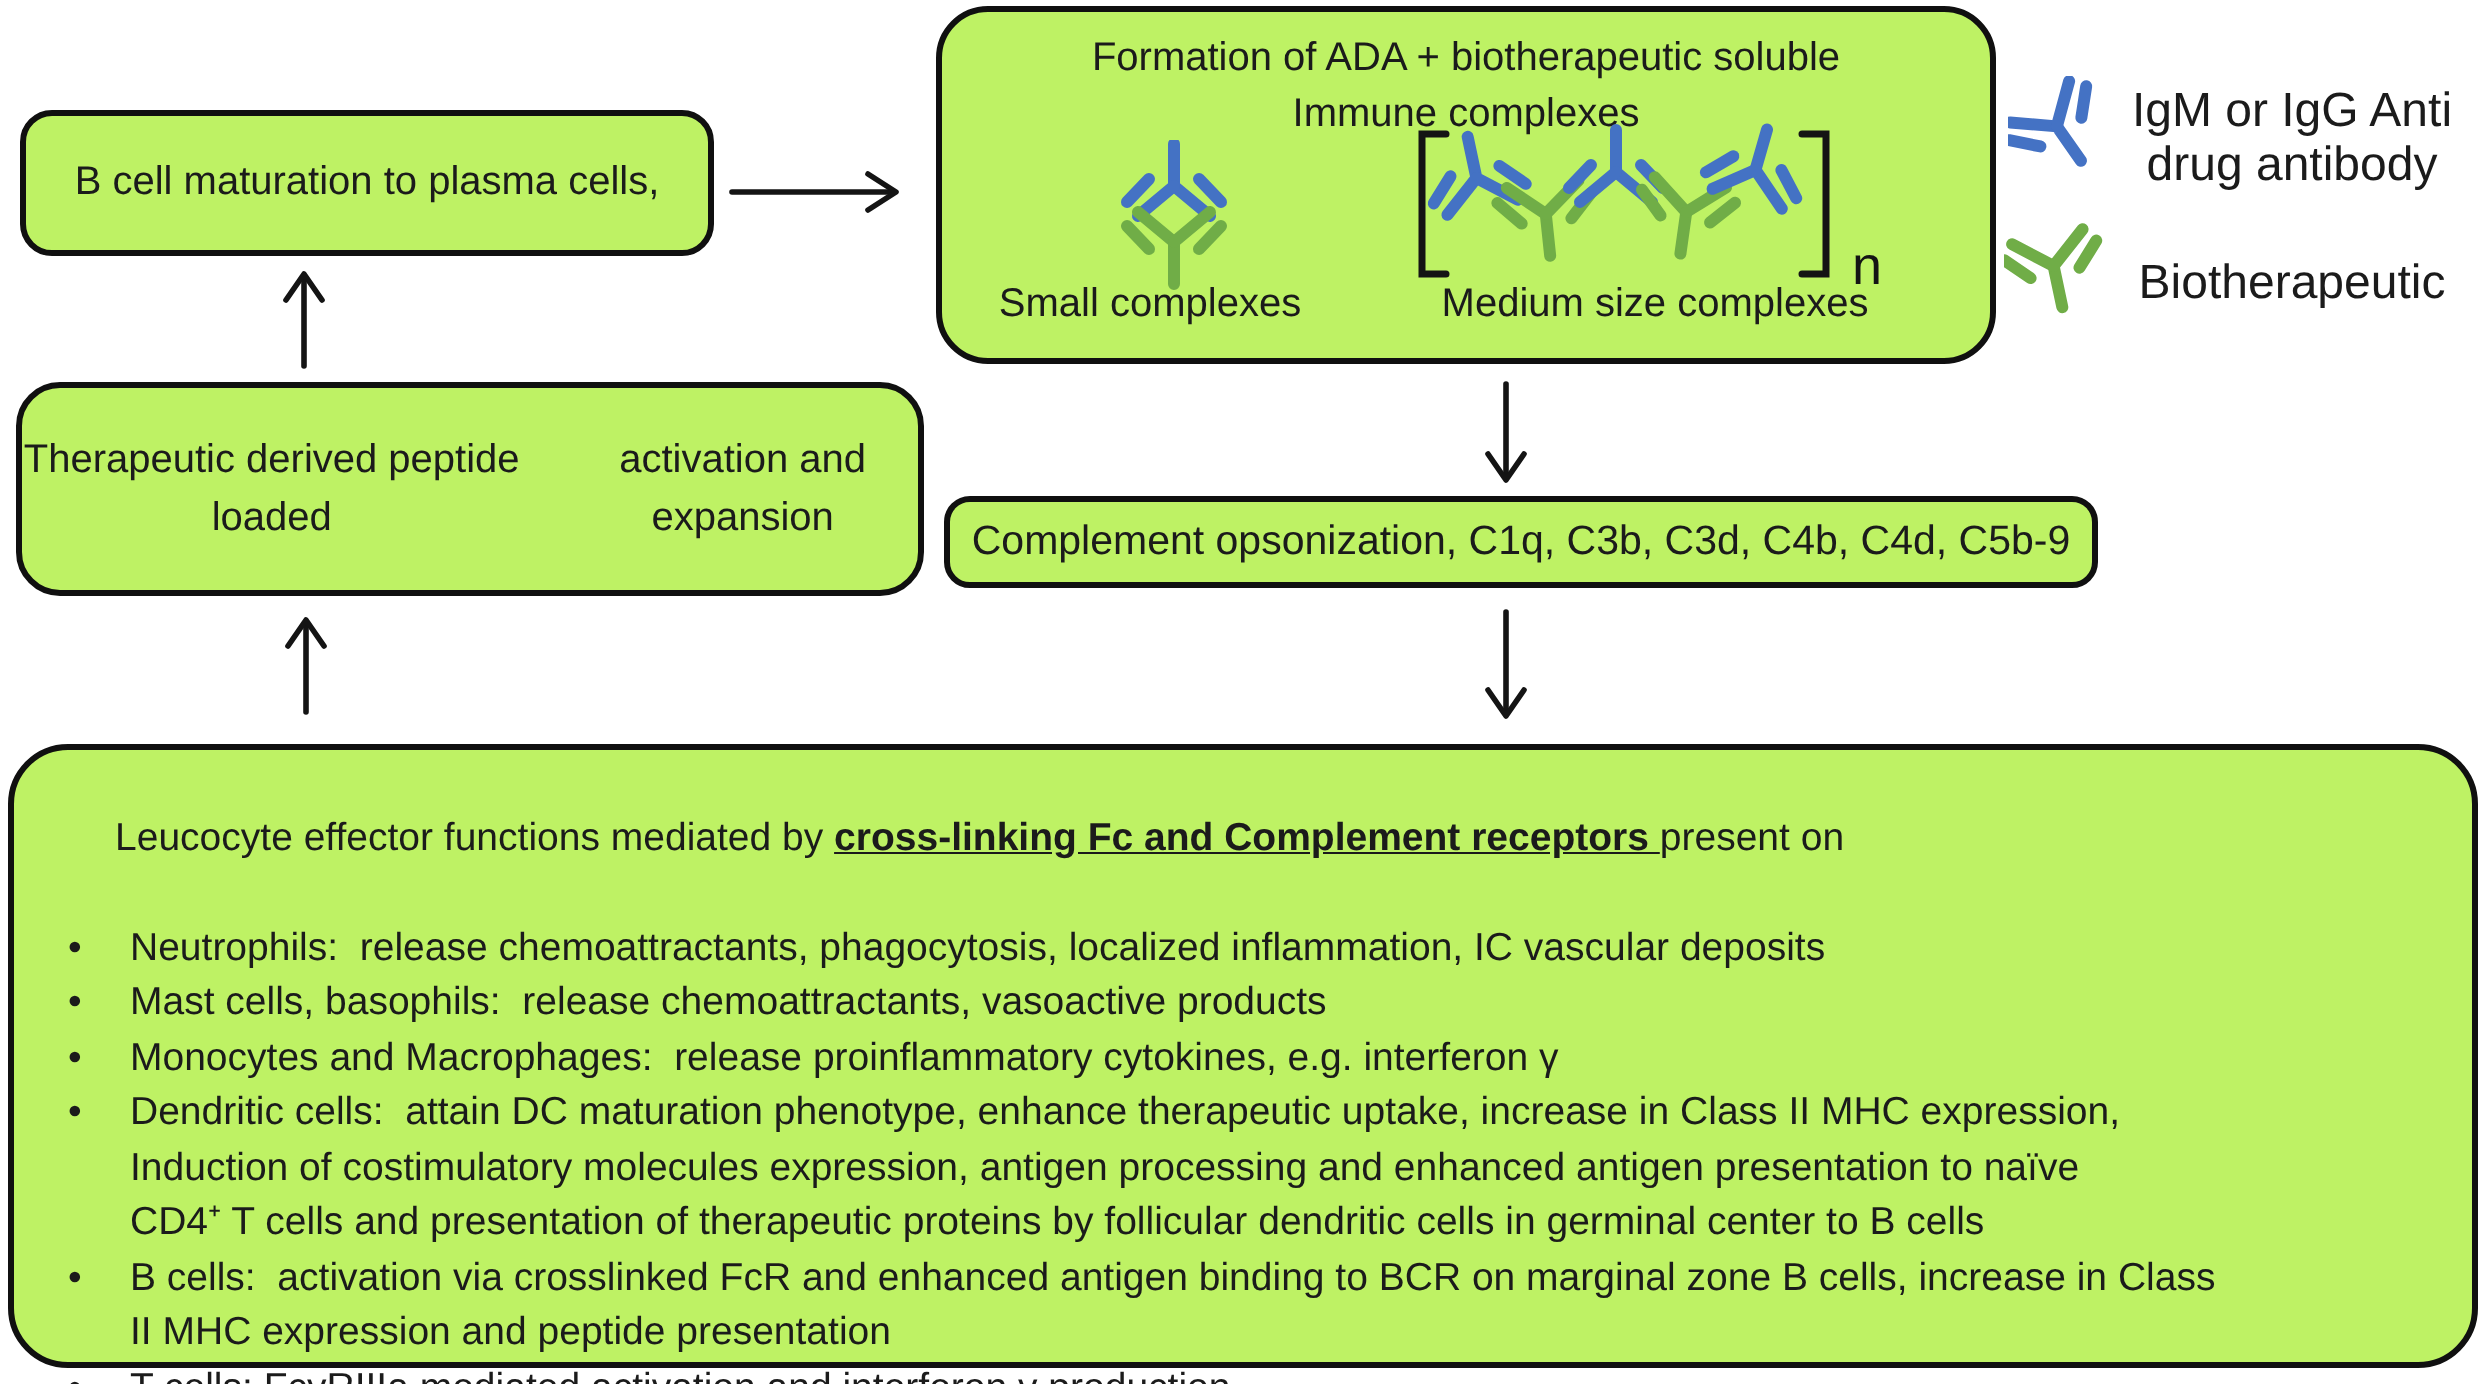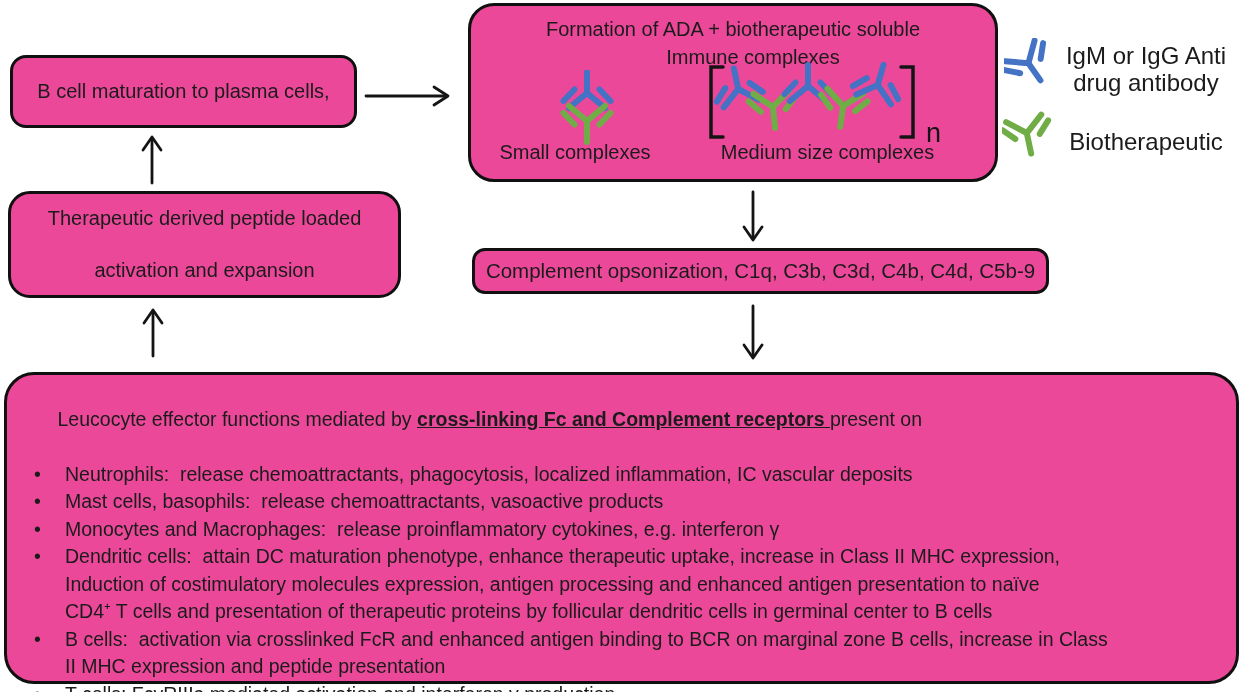--- a/index.html
+++ b/index.html
@@ -1,22 +1,22 @@
 <!DOCTYPE html>
 <html><head>
 <meta charset="utf-8">
 <style>
   html,body{margin:0;padding:0;background:#ffffff;}
   .page{
     position:relative;width:1243px;height:692px;background:#ffffff;
     font-family:"Liberation Sans",sans-serif;color:#1b1b1b;overflow:hidden;
   }
   .box{
-    position:absolute;border:3px solid #101010;background:#ec4899;box-sizing:border-box;
-    display:flex;flex-direction:column;justify-content:center;align-items:center;text-align:center;
+    position:absolute;border:3px solid #101010;background:#bef264;box-sizing:border-box;
+    display:flex;flex-direction:row;justify-content:center;align-items:center;text-align:center;
   }
   .abs{position:absolute;}
   .boxtext{font-size:20px;line-height:29px;}
   .title-line{position:absolute;width:510px;text-align:center;font-size:20px;line-height:26px;}
   .cx-label{position:absolute;text-align:center;font-size:20px;}
   .legend-text{position:absolute;width:192px;text-align:center;font-size:24px;line-height:27px;}
   .complement-text{font-size:20.5px;}
   
   .bb{position:absolute;left:25px;top:378px;width:1205px;font-size:19.5px;line-height:27.5px;}
   .bb .row{display:flex;}
@@ -52,21 +52,21 @@
     <div>B cell maturation to plasma cells,</div>
   </div>
 
   <svg class="abs" style="left:364px;top:83px;" width="88" height="26">
     <path class="ln" d="M 2,13 L 82,13"></path>
     <path class="ln" d="M 70,4 L 84,13 L 70,22"></path>
   </svg>
 
   <div class="box" style="left:468px;top:3px;width:530px;height:179px;border-radius:26px;"></div>
   <div class="title-line" style="left:478px;top:16px;">Formation of ADA + biotherapeutic soluble</div>
-  <div class="title-line" style="left:498px;top:44px;">Immune complexes</div>
+  <div class="title-line" style="left:478px;top:44px;">Immune complexes</div>
 
   <svg class="abs" style="left:550px;top:70px;" width="74" height="78">
     <use href="#ab" class="ab-blue" transform="translate(37,22) rotate(180)"></use>
     <use href="#ab" class="ab-green" transform="translate(37,52)"></use>
   </svg>
   <div class="cx-label" style="left:485px;top:141px;width:180px;">Small complexes</div>
 
   <svg class="abs" style="left:702px;top:58px;" width="252" height="90">
     <path class="bracket" d="M 21,9 L 9,9 L 9,79 L 21,79"></path>
     <path class="bracket" d="M 199,9 L 211,9 L 211,79 L 199,79"></path>
@@ -84,21 +84,21 @@
   </svg>
   <div class="legend-text" style="left:1050px;top:42px;">
     <div>IgM or IgG Anti</div>
     <div>drug antibody</div>
   </div>
   <svg class="abs" style="left:1002px;top:108px;" width="50" height="54">
     <use href="#ab" class="ab-green" transform="translate(25,26) rotate(-12)"></use>
   </svg>
   <div class="legend-text" style="left:1050px;top:128px;text-align:center;">Biotherapeutic</div>
 
-  <div class="box boxtext" style="left:8px;top:191px;width:393px;height:107px;border-radius:22px;gap:23px;">
+  <div class="box boxtext" style="left:8px;top:191px;width:454px;height:107px;border-radius:22px;gap:23px;">
     <div>Therapeutic derived peptide loaded</div>
     <div>activation and expansion</div>
   </div>
 
   <svg class="abs" style="left:139px;top:133px;" width="26" height="52">
     <path class="ln" d="M 13,50 L 13,6"></path>
     <path class="ln" d="M 4,17 L 13,4 L 22,17"></path>
   </svg>
 
   <svg class="abs" style="left:740px;top:190px;" width="26" height="54">

